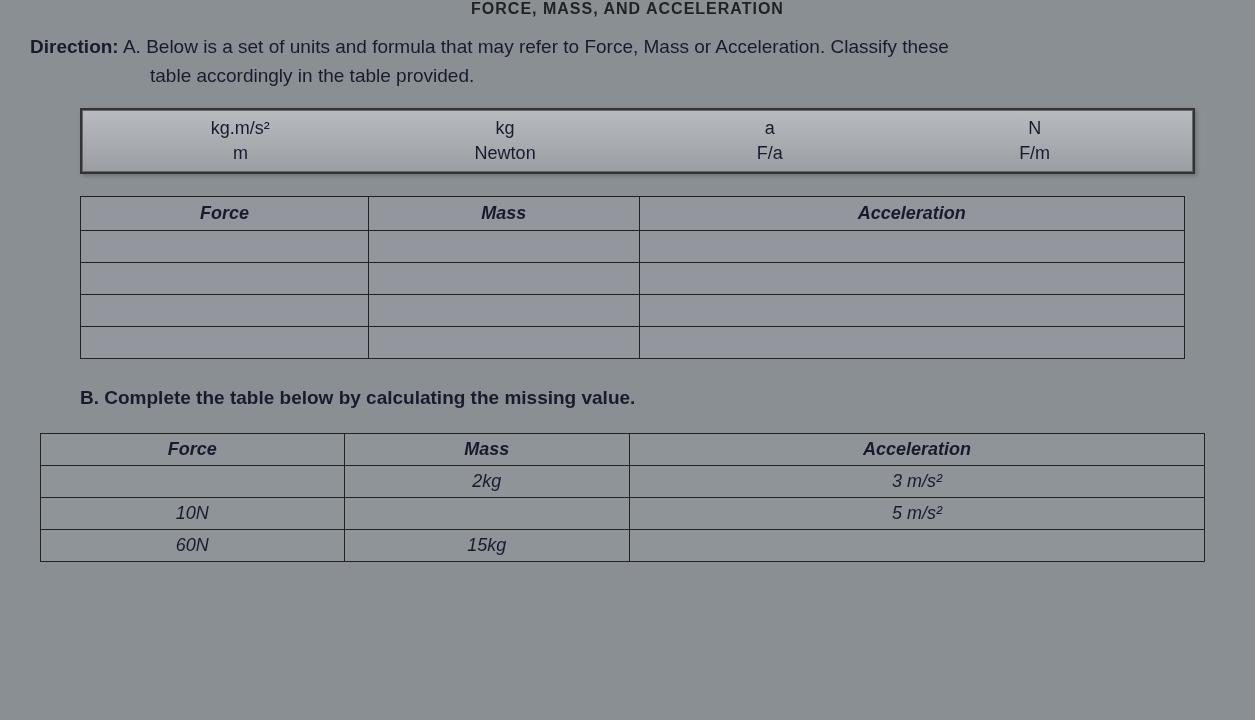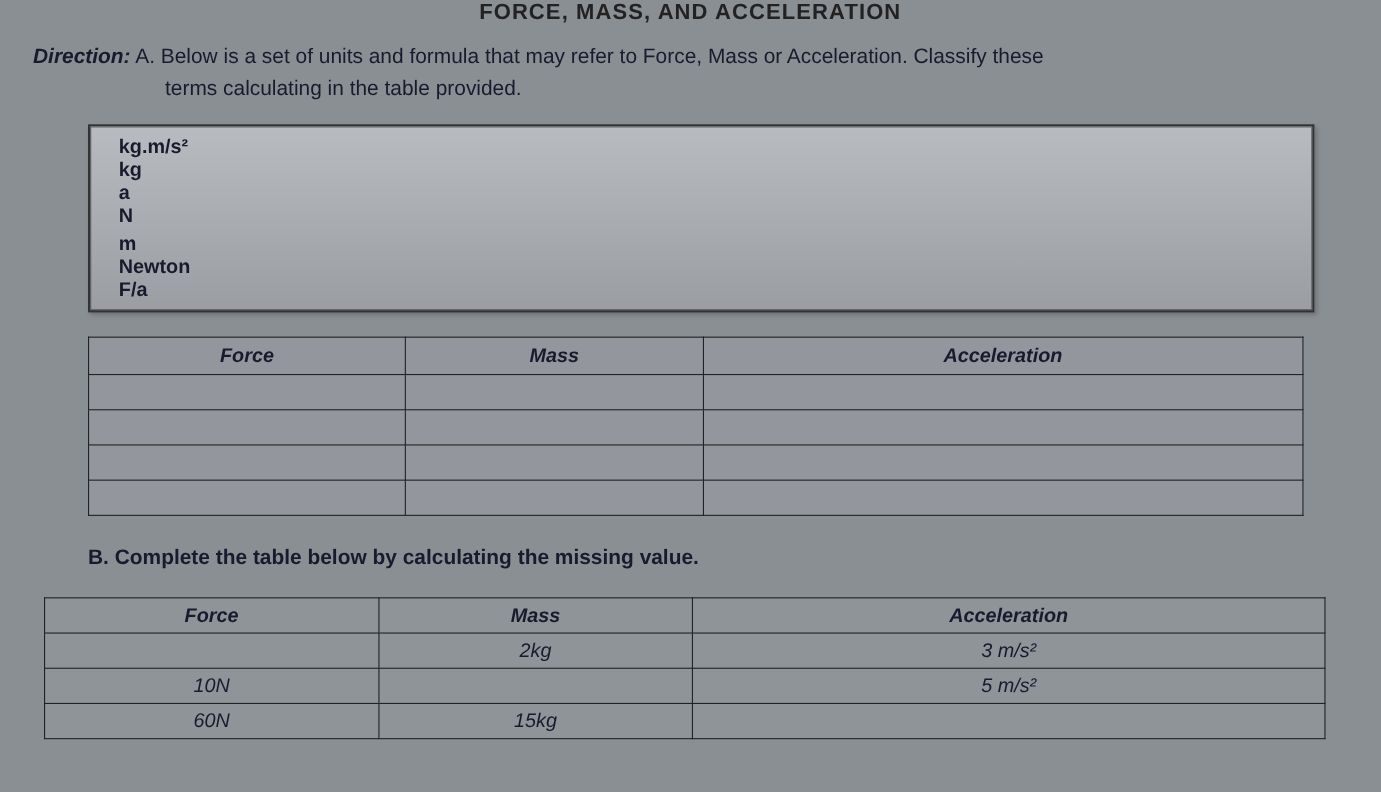--- a/index.html
+++ b/index.html
@@ -12,55 +12,53 @@
       font-family: Arial, sans-serif;
       color: #1a1a2e;
       width: 1255px;
       height: 720px;
       padding: 0 20px;
       overflow: hidden;
     }
     .page-title {
       text-align: center;
       font-weight: bold;
-      font-size: 20px;
+      font-size: 16px;
       letter-spacing: 1px;
       padding-top: 0;
       color: #222;
     }
     .direction-block {
       margin: 15px 10px 10px 10px;
       font-size: 19px;
       line-height: 1.5;
       color: #1a1a2e;
     }
     .direction-label {
-      font-style: italic;
       font-weight: bold;
     }
     .indent {
       margin-left: 120px;
     }
     .terms-tray {
       margin: 18px 40px 0 60px;
       border: 2px solid #333;
       background: linear-gradient(#b8bcc0, #9a9ea3);
       position: relative;
       padding: 6px 16px;
       box-shadow: inset 0 0 0 1px #666, 2px 2px 4px rgba(0,0,0,0.2);
     }
     .terms-row {
       display: flex;
       justify-content: space-between;
-      align-items: flex-start;
+      align-items: flex-end;
       font-size: 18px;
-      font-weight: bold;
+      font-weight: normal;
       color: #1a1a2e;
       padding: 2px 10px;
-      flex-direction: column;
     }
     .terms-row span {
       flex: 1;
       text-align: center;
     }
     .classify-table {
       margin: 22px 50px 0 60px;
       border-collapse: collapse;
       width: calc(100% - 110px);
     }
@@ -104,34 +102,35 @@
     }
   </style>
 </head>
 <body>
 
 <div class="page-title">FORCE, MASS, AND ACCELERATION</div>
 
 <div class="direction-block">
   <span class="direction-label">Direction:</span>
   <span>A. Below is a set of units and formula that may refer to Force, Mass or Acceleration. Classify these</span>
-  <div class="indent">terms calculating in the table provided.</div>
+  <div class="indent">table accordingly in the table provided.</div>
 </div>
 
 <div class="terms-tray">
   <div class="terms-row">
     <span>kg.m/s²</span>
     <span>kg</span>
     <span>a</span>
     <span>N</span>
   </div>
   <div class="terms-row">
     <span>m</span>
     <span>Newton</span>
     <span>F/a</span>
+    <span>F/m</span>
   </div>
 </div>
 
 <table class="classify-table">
   <tbody>
       <tr>
     <th>Force</th>
     <th>Mass</th>
     <th>Acceleration</th>
   </tr>

